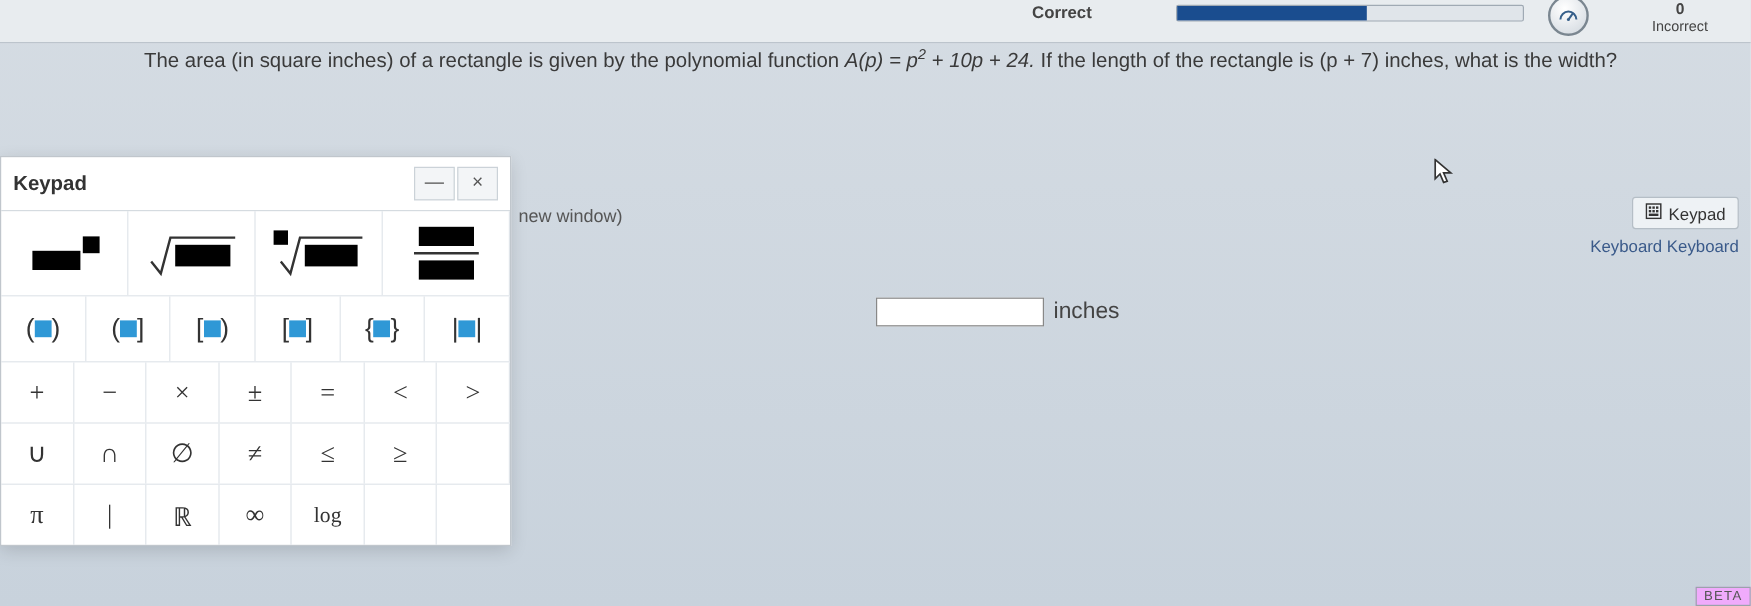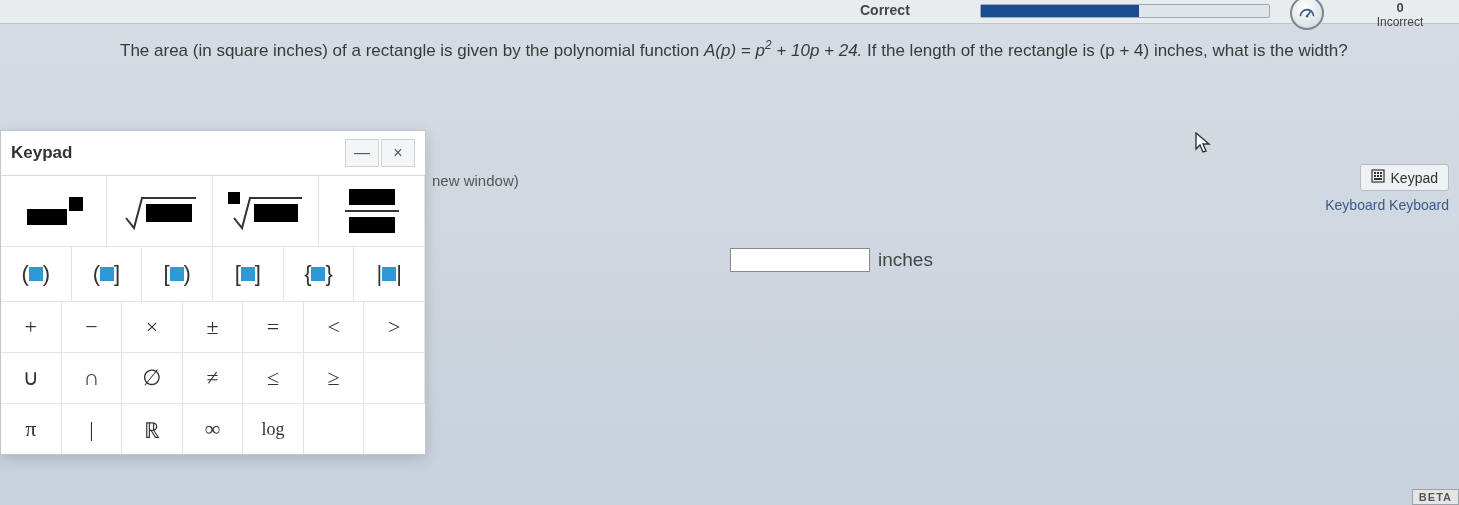--- a/index.html
+++ b/index.html
@@ -8,21 +8,21 @@
     background: linear-gradient(180deg, #d5dce3 0%, #c8d2dc 100%);
     width: 1459px;
     height: 505px;
     overflow: hidden;
     position: relative;
     color: #333;
   }
   .topbar {
     position: absolute;
     top: 0; left: 0; right: 0;
-    height: 24px;
+    height: 36px;
     background: #e8ecef;
     border-bottom: 1px solid #bcc4cc;
     display: flex;
     align-items: center;
   }
   .correct-label {
     position: absolute;
     left: 860px;
     top: 2px;
     font-size: 14px;
@@ -200,25 +200,25 @@
     left: 1195px;
     top: 132px;
     font-size: 20px;
     color: #333;
     pointer-events: none;
   }
   .beta {
     position: absolute;
     right: 0px;
     bottom: 0px;
-    background: #e5e5e5;
+    background: #f0abfc;
     border: 1px solid #9aa3ab;
     padding: 1px 6px;
     font-size: 11px;
-    font-weight: 700;
+    font-weight: 400;
     color: #555;
     letter-spacing: 1px;
   }
 </style>
 </head>
 <body>
 
 <div class="topbar">
   <div class="correct-label">Correct</div>
   <div class="progress-bar">
@@ -234,21 +234,21 @@
   <div class="incorrect-block">
     <div class="num">0</div>
     <div>Incorrect</div>
   </div>
 </div>
 
 <div class="question">
   <span>The area (in square inches) of a rectangle is given by the polynomial function </span>
   <span class="fn">A(p) = </span>
   <span class="fn"><span>p</span><sup>2</sup><span> + 10p + 24.</span></span>
-  <span> If the length of the rectangle is (p + 4) inches, what is the width?</span>
+  <span> If the length of the rectangle is (p + 7) inches, what is the width?</span>
 </div>
 
 <div class="keypad">
   <div class="keypad-header">
     <span class="keypad-title">Keypad</span>
     <div class="window-ctrls">
       <div class="win-btn">—</div>
       <div class="win-btn">×</div>
     </div>
   </div>

